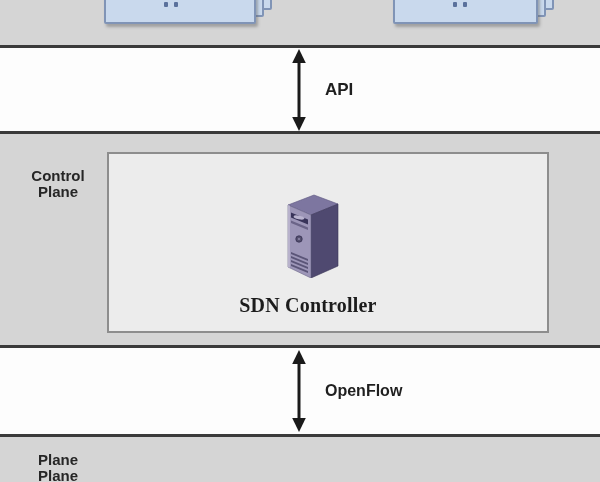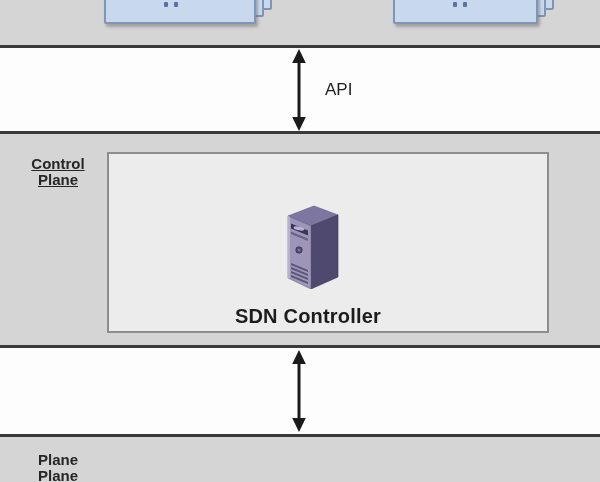--- a/index.html
+++ b/index.html
@@ -26,42 +26,42 @@
   .dot {
     position:absolute; width:4px; height:5px; top:14px;
     background:#5a719c; border-radius:1px;
   }
   .dot.d1 { left:58px; } .dot.d2 { left:68px; }
 
   
   .link { position:absolute; display:flex; align-items:center; gap:16px; }
   .link-api      { left:289px; top:49px;  height:82px; }
   .link-openflow { left:289px; top:350px; height:82px; }
-  .link-label { font-weight:normal; color:#1f1f1f; }
+  .link-label { font-weight:bold; color:#1f1f1f; }
   .link-api .link-label      { font-size:17px; }
   .link-openflow .link-label { font-size:16px; }
 
   
   .plane-label {
     position:absolute; width:90px; text-align:center;
     font-weight:bold; font-size:15px; line-height:16px; color:#262626;
   }
   .plane-label span { display:block; }
-  .control-label { left:13px; top:156px;text-decoration:underline; }
+  .control-label { left:13px; top:168px; }
   .data-label    { left:13px; top:452px; }
 
   
   .inner-box {
     position:absolute; left:107px; top:152px; width:442px; height:181px;
     background:#ececec; border:2px solid #8d8d8d; box-sizing:border-box;
     display:flex; justify-content:center;
   }
   .inner-content {
     display:flex; flex-direction:column; align-items:center;
-    padding-top:45px; gap:16px; transform:translateX(-20px);
+    padding-top:34px; gap:16px; transform:translateX(-20px);font-family:Liberation Serif, serif;
   }
   .controller-label { font-weight:bold; font-size:20px; color:#1c1c1c; letter-spacing:0.2px; }
 </style>
 </head>
 <body>
 
 <div class="stage">
 
   <div class="band top-band"></div>
 
@@ -126,20 +126,21 @@
       <div class="controller-label">SDN Controller</div>
     </div>
   </div>
 
   <div class="link link-openflow">
     <svg width="20" height="82" viewBox="0 0 20 82">
       <line x1="10" y1="9" x2="10" y2="73" stroke="#1a1a1a" stroke-width="3"></line>
       <polygon points="10,0 3.2,14 16.8,14" fill="#1a1a1a"></polygon>
       <polygon points="10,82 3.2,68 16.8,68" fill="#1a1a1a"></polygon>
     </svg>
+    <span class="link-label">OpenFlow</span>
   </div>
 
   <div class="band data-band"></div>
   <div class="plane-label data-label">
     <span>Plane</span>
     <span>Plane</span>
   </div>
 
 </div>
 

